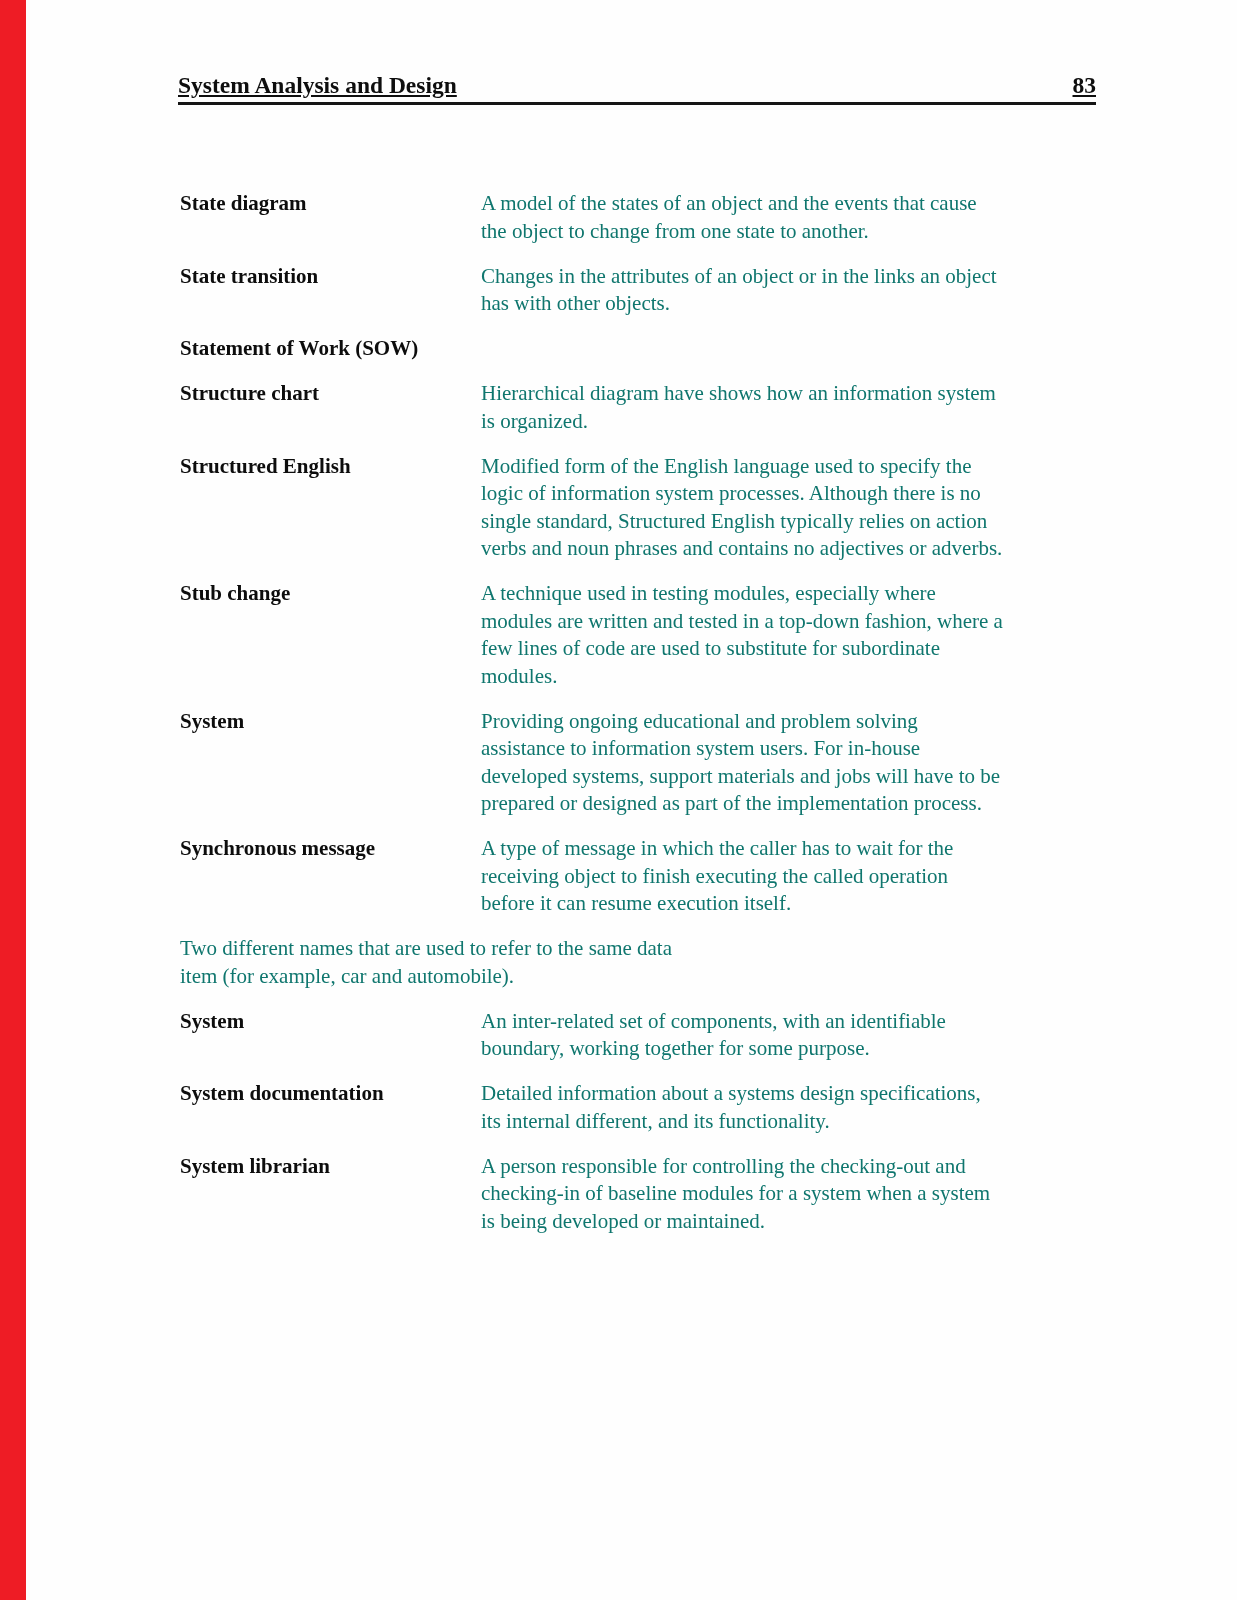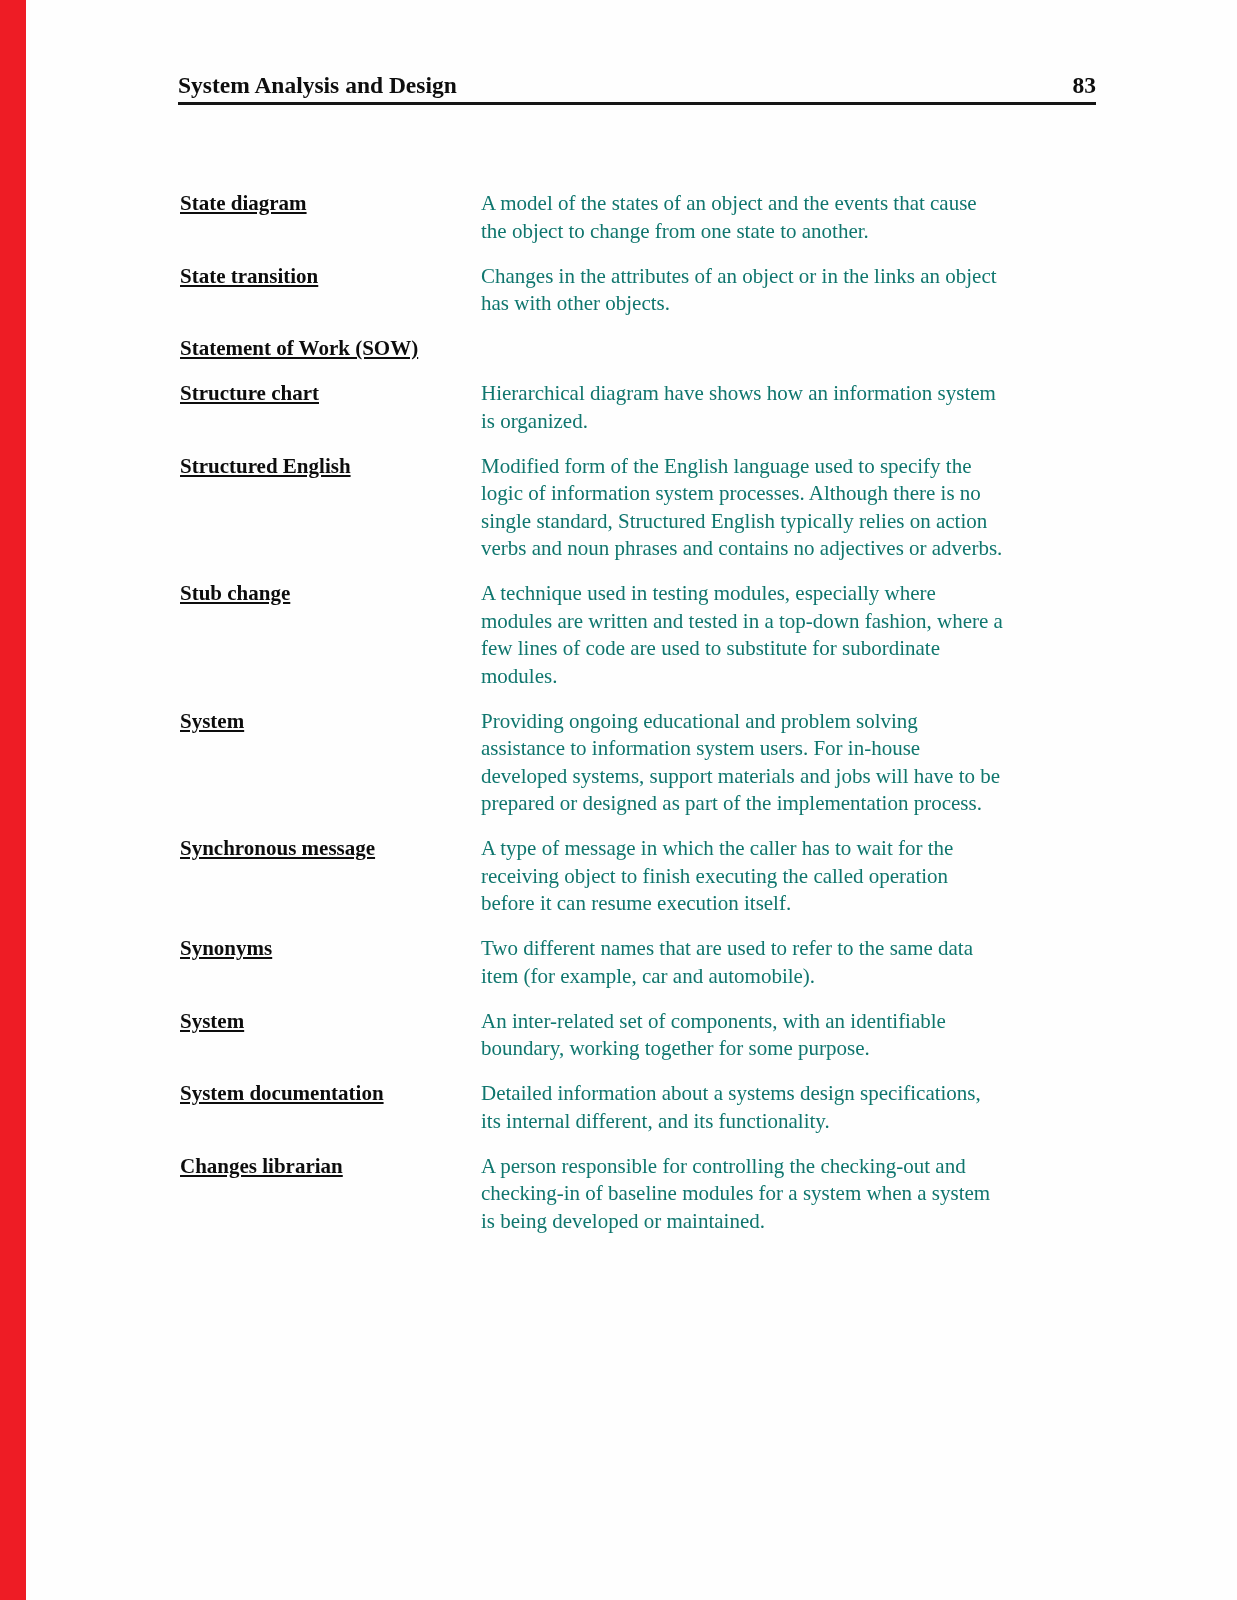--- a/index.html
+++ b/index.html
@@ -31,20 +31,21 @@
   }
   .header-row {
     display: flex;
     justify-content: space-between;
     align-items: flex-end;
     padding-top: 72px;
     font-weight: 700;
     font-size: 23.5px;
     line-height: 27px;
     color: #0e0e0e;
+    text-decoration: underline;
   }
   .header-rule {
     margin-top: 3px;
     height: 3px;
     background: #151515;
   }
   .glossary {
     position: absolute;
     left: 180px;
     top: 190px;
@@ -56,21 +57,20 @@
     display: flex;
     margin-bottom: 17.5px;
   }
   .term {
     flex: 0 0 301px;
     width: 301px;
     font-weight: 700;
     color: #0d0d0d;
     padding-right: 8px;
     box-sizing: border-box;
-    text-decoration: underline;
   }
   .definition {
     flex: 1;
     max-width: 620px;
     white-space: pre-line;
     color: #0f766e;
   }
 </style>
 </head>
 <body>
@@ -135,39 +135,38 @@
     </div>
 
     <div class="entry">
       <div class="term">Synchronous message</div>
       <div class="definition">A type of message in which the caller has to wait for the
 receiving object to finish executing the called operation
 before it can resume execution itself.</div>
     </div>
 
     <div class="entry">
-      <div class="term">Synonyms</div>
       <div class="definition">Two different names that are used to refer to the same data
 item (for example, car and automobile).</div>
     </div>
 
     <div class="entry">
       <div class="term">System</div>
       <div class="definition">An inter-related set of components, with an identifiable
 boundary, working together for some purpose.</div>
     </div>
 
     <div class="entry">
       <div class="term">System documentation</div>
       <div class="definition">Detailed information about a systems design specifications,
 its internal different, and its functionality.</div>
     </div>
 
     <div class="entry">
-      <div class="term">Changes librarian</div>
+      <div class="term">System librarian</div>
       <div class="definition">A person responsible for controlling the checking-out and
 checking-in of baseline modules for a system when a system
 is being developed or maintained.</div>
     </div>
 
   </div>
 
 </div>
 
 </body></html>

